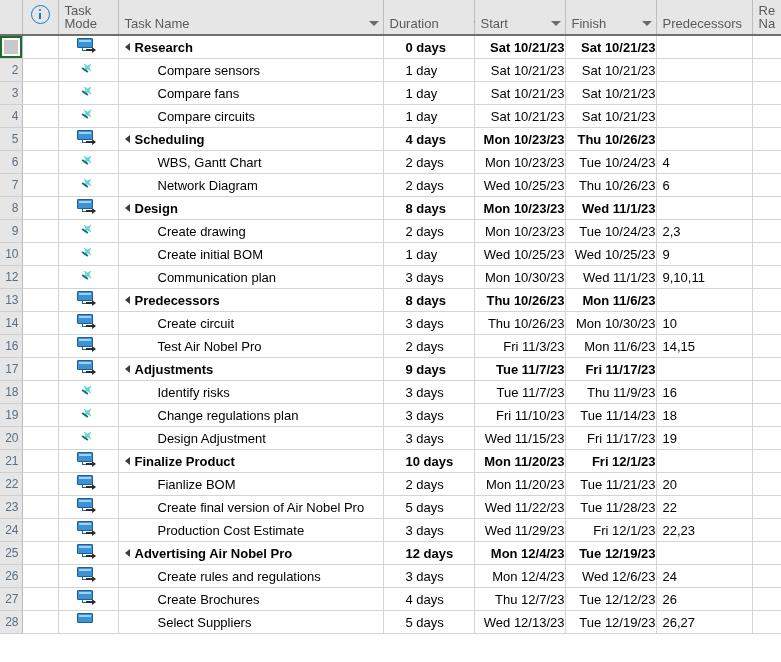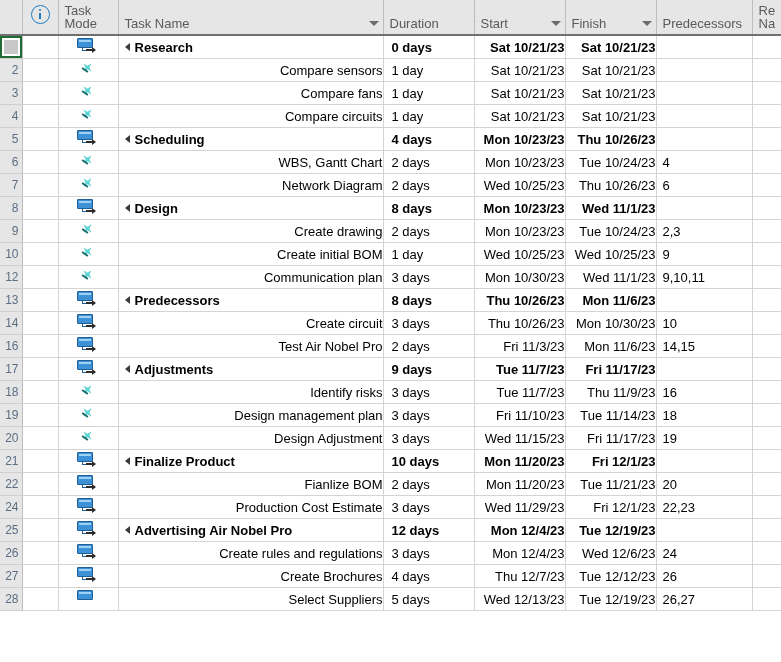--- a/index.html
+++ b/index.html
@@ -130,21 +130,21 @@
     color: #5B6E83;
     font-size: 12px;
     text-align: right;
     padding-right: 3px;
     border-right: 1px solid #bdbdbd;
     border-bottom: 1px solid #cfcfcf;
   }
   td.cell-info { border-right: 1px solid #d4d4d4; }
   td.cell-mode { text-align: center; }
   td.cell-name { padding-left: 6px; }
-  td.cell-dur  { padding-left: 8px; }
+  td.cell-dur  { padding-left: 22px; }
   td.cell-date { padding-left: 6px; text-align: right; }
   td.cell-pred { padding-left: 6px; }
   td.cell-res  { }
 
   tr.summary td.cell-name,
   tr.summary td.cell-dur,
   tr.summary td.cell-date {
     font-weight: bold;
   }
 
@@ -154,21 +154,21 @@
     align-items: center;
   }
   .expander {
     width: 0; height: 0;
     border-top: 4px solid transparent;
     border-bottom: 4px solid transparent;
     border-right: 5px solid #3a3a3a;
     margin-right: 5px;
     flex: 0 0 auto;
   }
-  .indent-sub { padding-left: 33px; justify-content: flex-end; }
+  .indent-sub { padding-left: 33px; }
 
   
   .icon-auto {
     display: inline-block;
     position: relative;
     width: 22px; height: 15px;
   }
   .icon-auto .screen {
     position: absolute;
     left: 0; top: 0;
@@ -560,21 +560,21 @@
           <td class="cell-date">Thu 11/9/23</td>
           <td class="cell-pred">16</td>
           <td class="cell-res"></td>
         </tr>
         <tr>
           <td class="cell-id">19</td>
           <td class="cell-info"></td>
           <td class="cell-mode"><span class="icon-manual"><span class="pin-head"></span><span class="pin-needle"></span></span></td>
           <td class="cell-name">
             <div class="name-wrap indent-sub">
-              <span>Design management plan</span>
+              <span>Change regulations plan</span>
             </div>
           </td>
           <td class="cell-dur">3 days</td>
           <td class="cell-date">Fri 11/10/23</td>
           <td class="cell-date">Tue 11/14/23</td>
           <td class="cell-pred">18</td>
           <td class="cell-res"></td>
         </tr>
         <tr>
           <td class="cell-id">20</td>
@@ -616,20 +616,35 @@
               <span>Fianlize BOM</span>
             </div>
           </td>
           <td class="cell-dur">2 days</td>
           <td class="cell-date">Mon 11/20/23</td>
           <td class="cell-date">Tue 11/21/23</td>
           <td class="cell-pred">20</td>
           <td class="cell-res"></td>
         </tr>
         <tr>
+          <td class="cell-id">23</td>
+          <td class="cell-info"></td>
+          <td class="cell-mode"><span class="icon-auto"><span class="screen"></span><span class="stand"></span><span class="arrow"></span></span></td>
+          <td class="cell-name">
+            <div class="name-wrap indent-sub">
+              <span>Create final version of Air Nobel Pro</span>
+            </div>
+          </td>
+          <td class="cell-dur">5 days</td>
+          <td class="cell-date">Wed 11/22/23</td>
+          <td class="cell-date">Tue 11/28/23</td>
+          <td class="cell-pred">22</td>
+          <td class="cell-res"></td>
+        </tr>
+        <tr>
           <td class="cell-id">24</td>
           <td class="cell-info"></td>
           <td class="cell-mode"><span class="icon-auto"><span class="screen"></span><span class="stand"></span><span class="arrow"></span></span></td>
           <td class="cell-name">
             <div class="name-wrap indent-sub">
               <span>Production Cost Estimate</span>
             </div>
           </td>
           <td class="cell-dur">3 days</td>
           <td class="cell-date">Wed 11/29/23</td>

